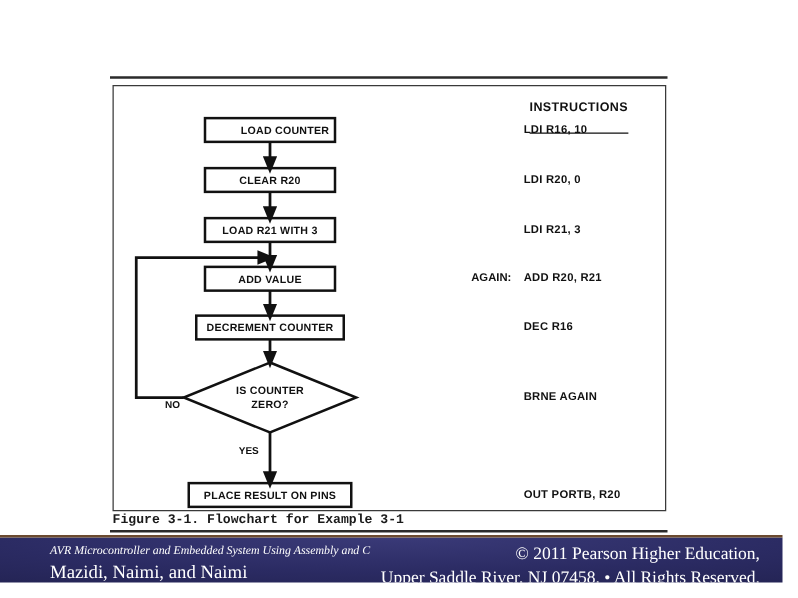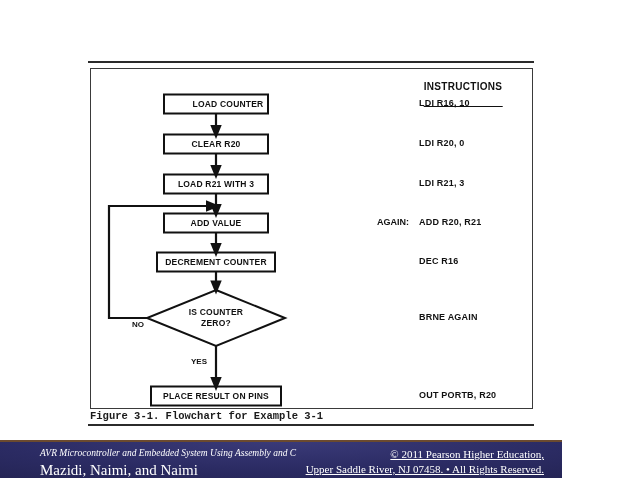--- a/index.html
+++ b/index.html
@@ -149,22 +149,22 @@
     top: 424px;
     width: 446px;
     height: 2px;
     background: #2b2b2b;
   }
 
   
   #footer {
     position: absolute;
     left: 0;
-    top: 440px;
-    width: 562px;
+    top: 428px;
+    width: 626px;
     height: 38px;
     border-top: 2px solid #6b4a2f;
     box-sizing: border-box;
     background:
       radial-gradient(120% 180% at 50% 0%, #3a3a78 0%, #2b2b63 42%, #1d1d46 100%);
     color: #ffffff;
     overflow: hidden;
   }
   #footer-left {
     position: absolute;
@@ -180,24 +180,23 @@
   }
   #footer-left .line2 {
     font-size: 15px;
     white-space: nowrap;
   }
   #footer-right {
     position: absolute;
     right: 18px;
     top: 5px;
     font-family: "Liberation Serif", serif;
-    font-size: 11px;
+    font-size: 14px;
     line-height: 1.35;
     text-align: right;
-    text-decoration: underline;
   }
   #footer-right .line1,
   #footer-right .line2 { white-space: nowrap; }
 </style>
 </head>
 <body>
 
 <div id="slide-area">
 
   <div id="top-rule"></div>

